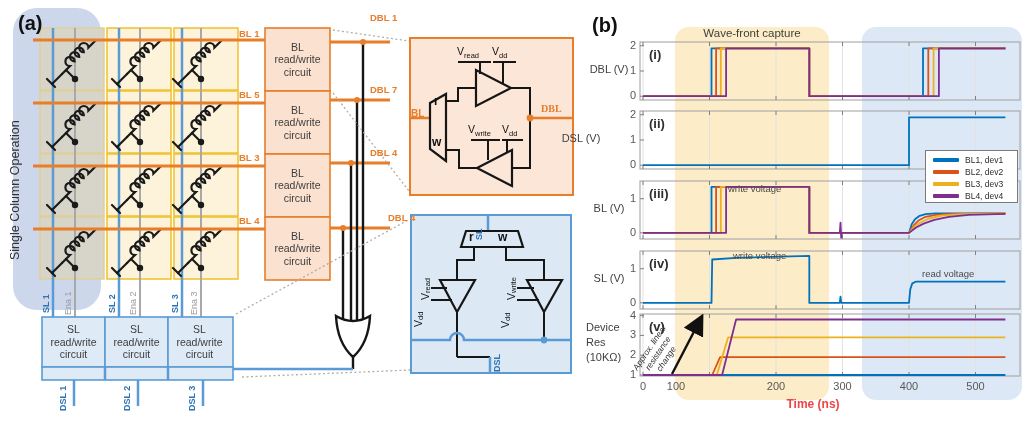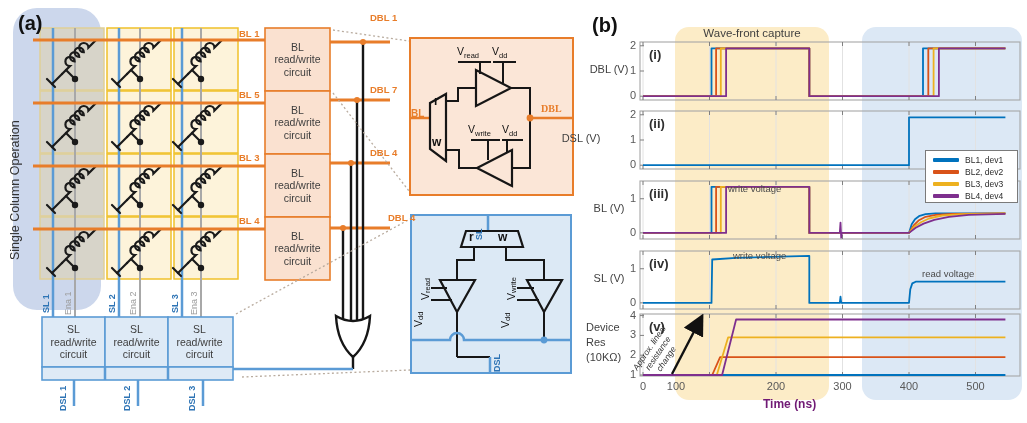--- a/index.html
+++ b/index.html
@@ -19,21 +19,21 @@
   .insetLabB{font-size:9px;font-weight:bold;color:#2E74B5;}
   .rwLab{font-size:12px;font-weight:bold;color:#111;}
   .vLab{font-size:10.5px;color:#111;}
   .vLab sub{font-size:7.5px;}
   .bandTitle{font-size:11.5px;color:#3F3F3F;text-align:center;width:150px;}
   .tag{font-size:13px;font-weight:600;color:#2F2F2F;}
   .ylab{font-size:11px;color:#3F3F3F;text-align:center;width:54px;}
   .ylabMulti{font-size:11px;color:#3F3F3F;line-height:1.35;}
   .tick{font-size:11px;color:#595959;text-align:right;width:26px;}
   .xtick{font-size:11px;color:#595959;text-align:center;width:28px;}
-  .xlabel{font-size:12px;font-weight:600;color:#701a75;width:100px;}
+  .xlabel{font-size:12px;font-weight:600;color:#ef4444;text-align:center;width:100px;}
   .anno{font-size:9.5px;color:#4A4A4A;}
   .note{font-size:8.5px;font-style:italic;color:#333;width:68px;text-align:center;
         transform:rotate(-56deg);transform-origin:center;line-height:1.2;white-space:normal;}
   #legend{position:absolute;left:925px;top:150px;width:93px;height:53px;background:#fff;
           border:1.5px solid #7A7A7A;z-index:6;padding:3px 0 0 7px;box-sizing:border-box;}
   .legRow{display:flex;align-items:center;gap:6px;height:12px;}
   .legSw{width:26px;height:4px;border-radius:1px;}
   .legTx{font-size:8.5px;color:#2B2B2B;}
   
   .sOrange{stroke:#E87D2A;stroke-width:3;fill:none;}

